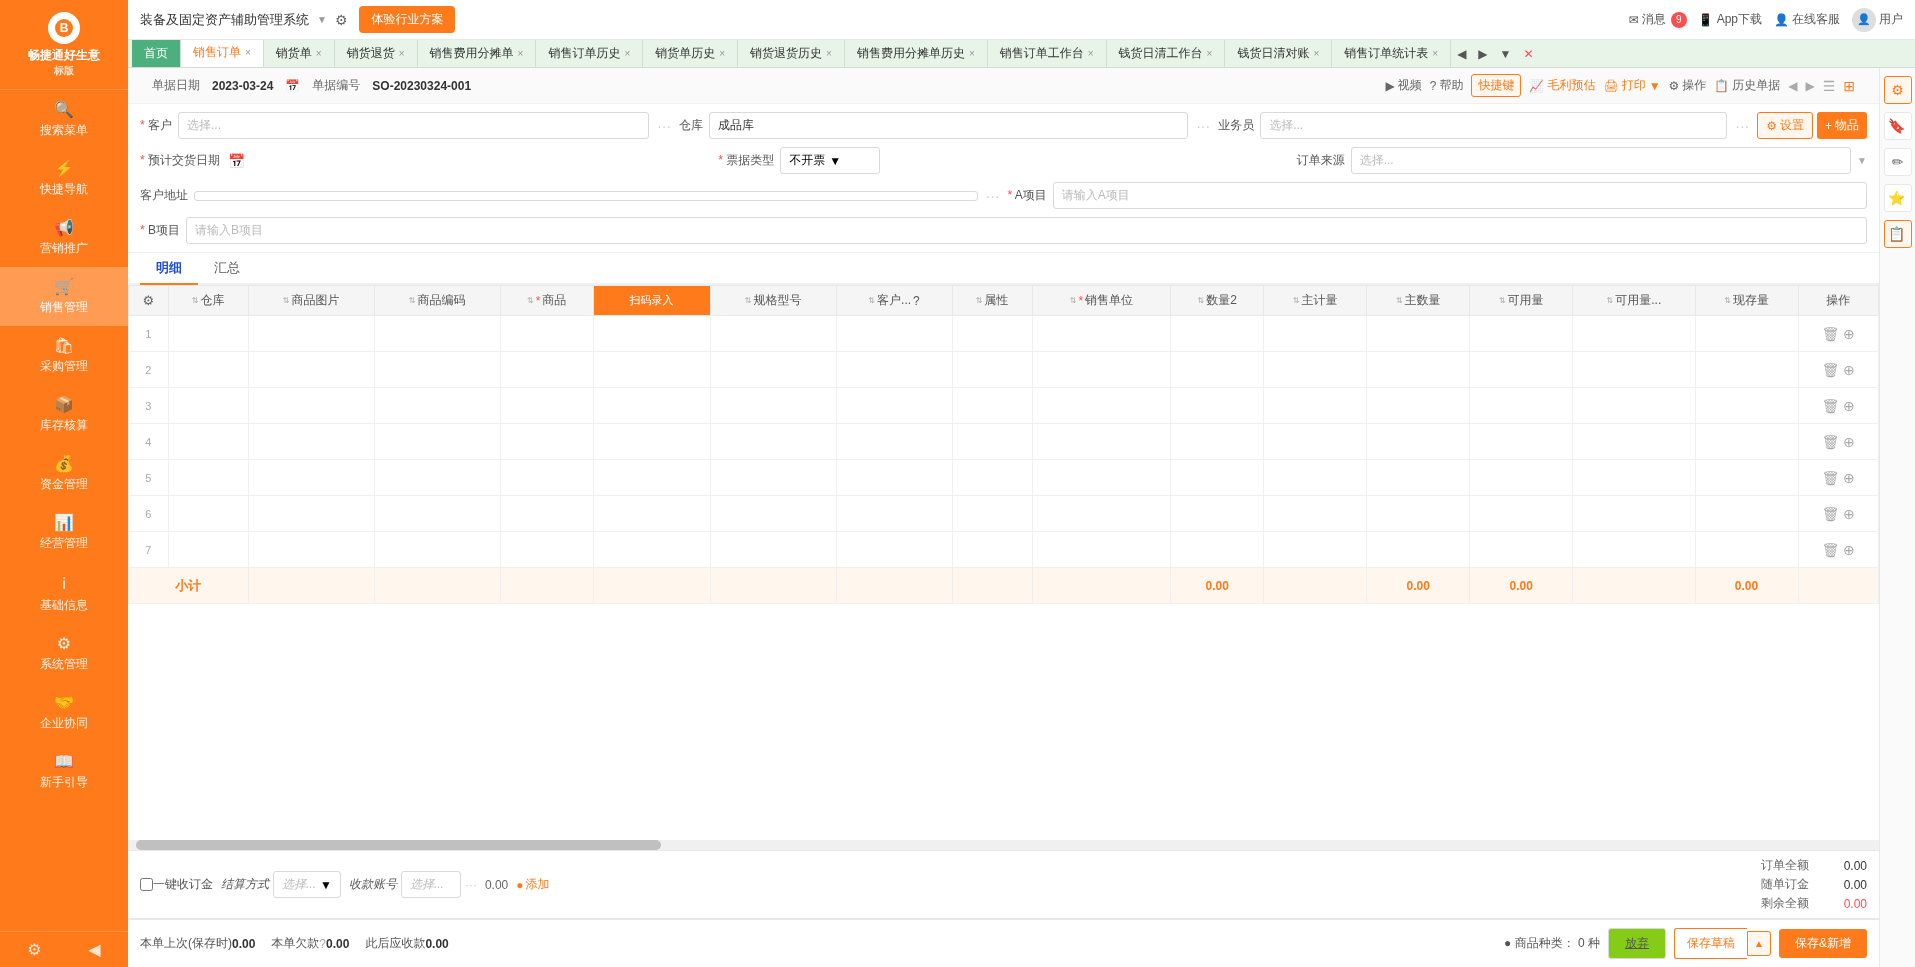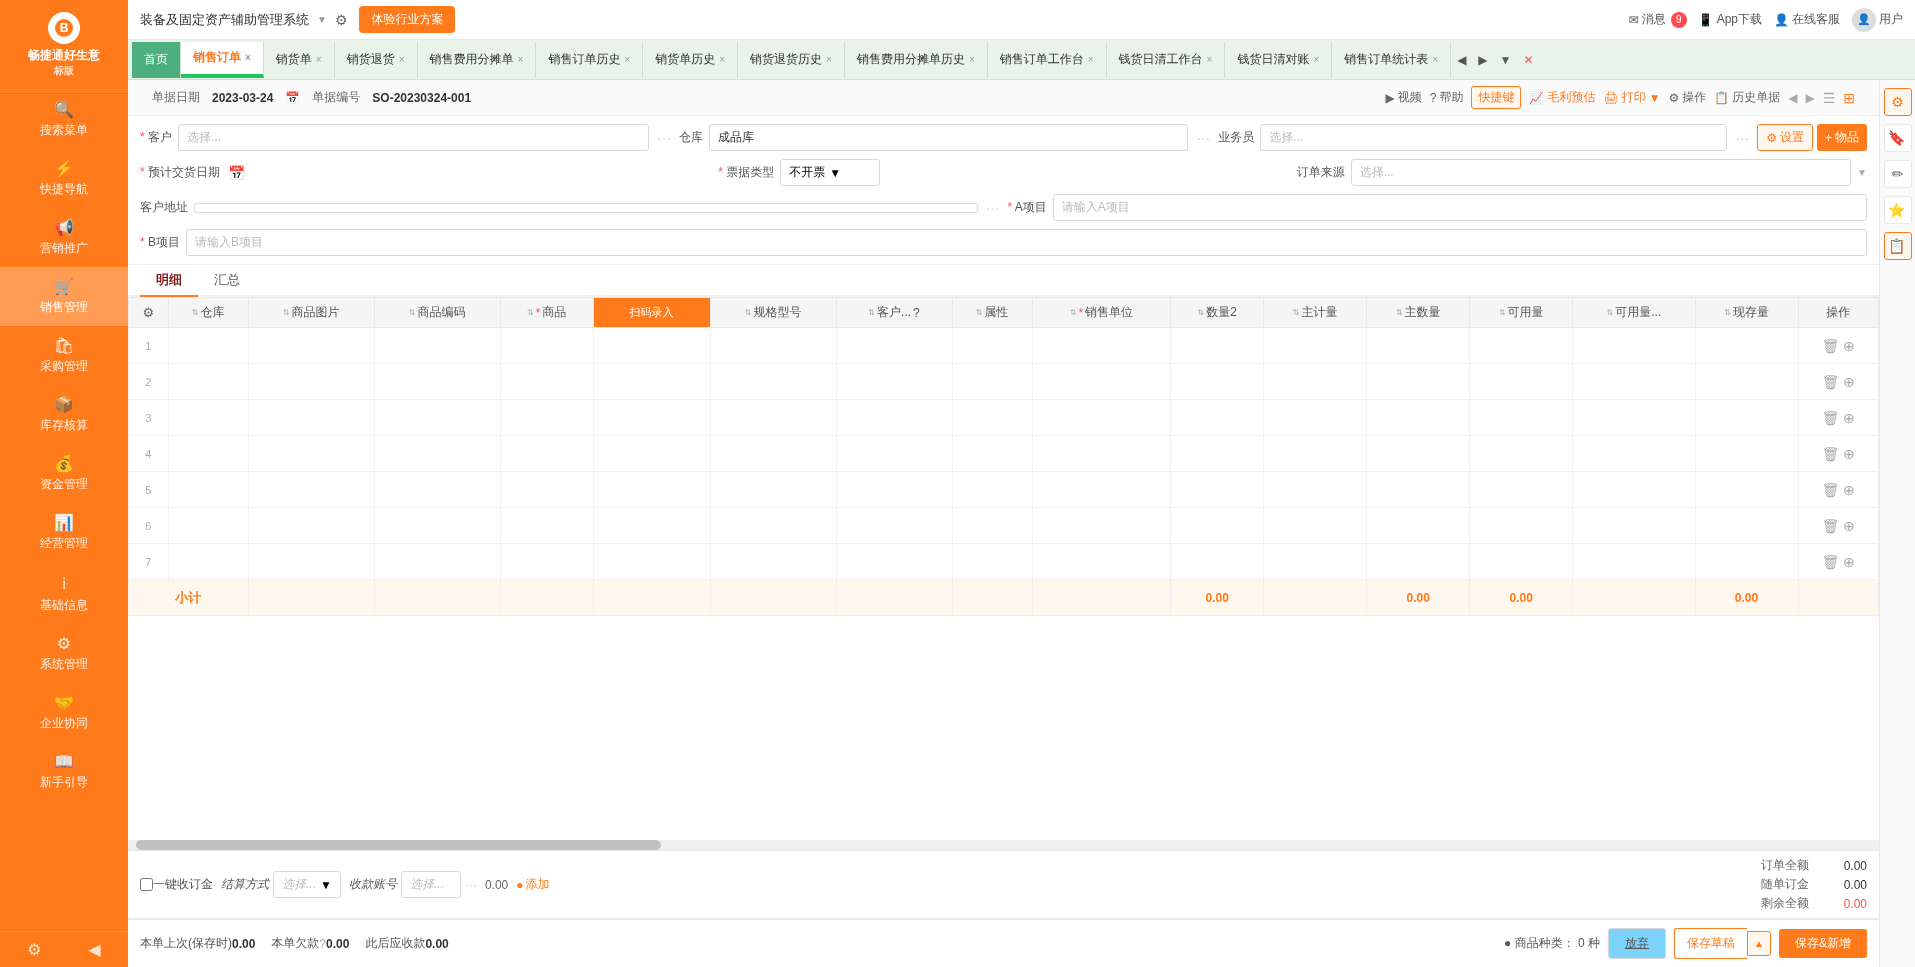--- a/index.html
+++ b/index.html
@@ -127,42 +127,42 @@
       justify-content: center;
       color: #888;
       font-size: 11px;
     }
 
     
     .tab-bar {
       background: #e8f4e8;
       display: flex;
       align-items: center;
-      height: 40px;
+      height: 28px;
       overflow: hidden;
       border-bottom: 1px solid #d0e0d0;
       padding: 0 4px;
     }
     .tab-item {
       padding: 6px 12px;
       font-size: 12px;
       color: #333;
       cursor: pointer;
       white-space: nowrap;
       border-right: 1px solid #d0e0d0;
       height: 36px;
       display: flex;
       align-items: center;
       gap: 4px;
     }
     .tab-item.active {
       background: #fff;
       color: #ff7a1a;
-      border-bottom: 4px solid #22c55e;
-      font-weight: bold;
+      border-bottom: 2px solid #22c55e;
+      font-weight: normal;
     }
     .tab-item.home {
       background: #4caf7d;
       color: #fff;
       border-radius: 0;
     }
     .tab-close { font-size: 10px; color: #999; cursor: pointer; }
     .tab-nav-btn {
       padding: 4px 6px;
       cursor: pointer;
@@ -271,21 +271,21 @@
     }
     .form-tab {
       padding: 6px 16px;
       cursor: pointer;
       font-size: 13px;
       color: #555;
       border-bottom: 2px solid transparent;
       margin-bottom: -2px;
     }
     .form-tab.active {
-      color: #7f1d1d;
+      color: #1d4ed8;
       border-bottom-color: #ff7a1a;
       font-weight: bold;
     }
 
     
     .table-container {
       flex: 1;
       overflow: auto;
       position: relative;
     }
@@ -390,21 +390,21 @@
     .footer-stat-val { color: #333; font-weight: bold; }
     .footer-right {
       margin-left: auto;
       display: flex;
       align-items: center;
       gap: 8px;
     }
     .goods-count { color: #555; }
     .btn-abandon {
       border: 1px solid #d9d9d9;
-      background: #7dd3fc;
+      background: #84cc16;
       border-radius: 3px;
       padding: 6px 16px;
       cursor: pointer;
       font-size: 12px;
       color: #555;
       text-decoration: underline;
     }
     .btn-save-new {
       background: #ff7a1a;
       color: #fff;

